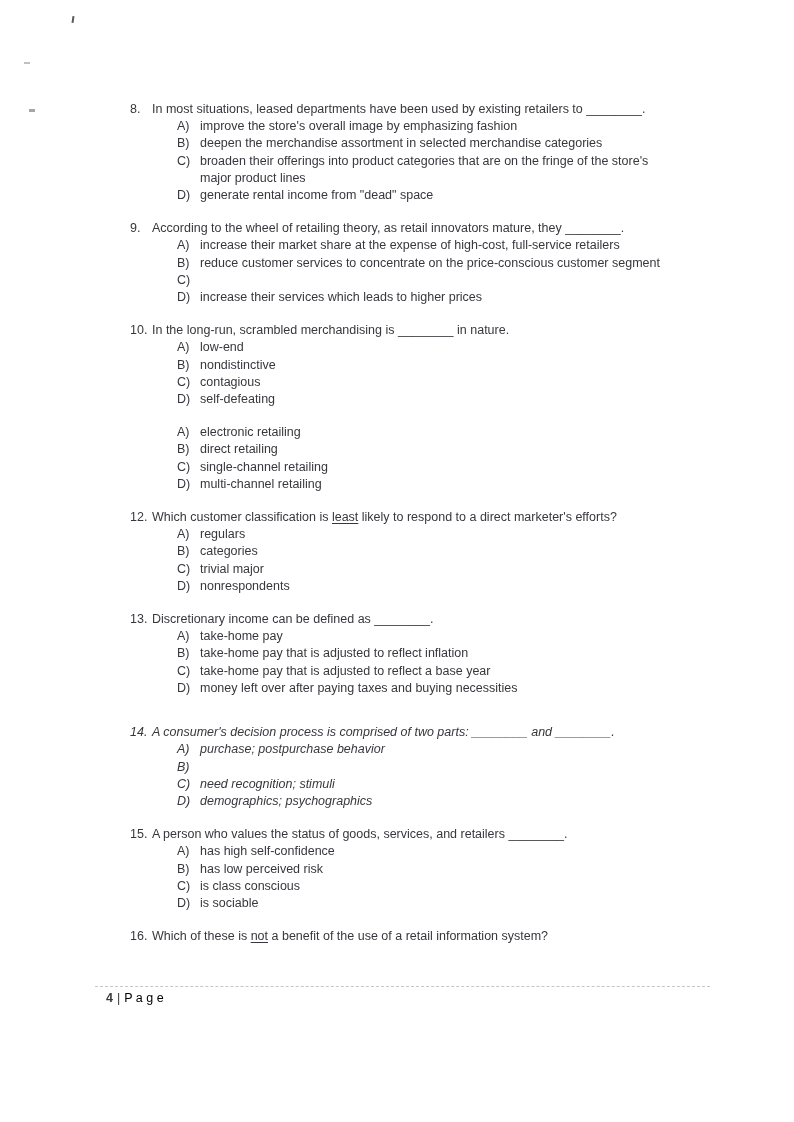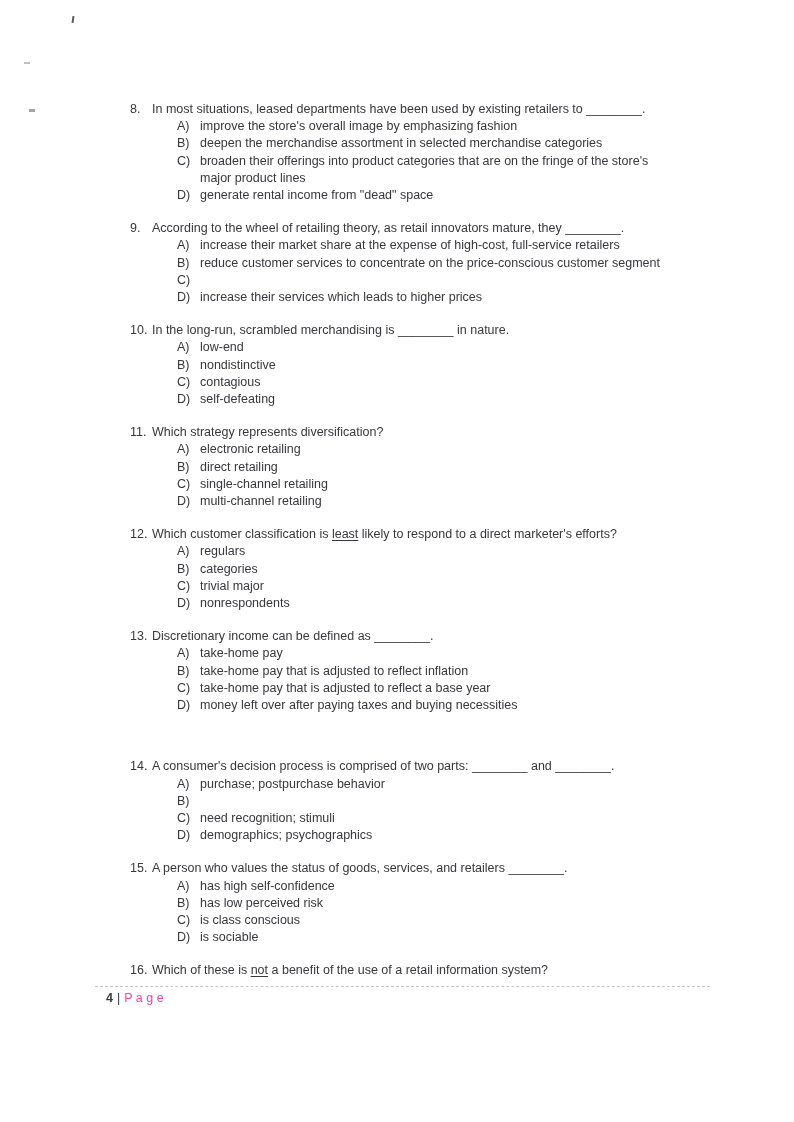--- a/index.html
+++ b/index.html
@@ -20,21 +20,22 @@
     top: 101px;
     left: 130px;
     width: 586px;
     font-size: 12.5px;
     line-height: 17.2px;
   }
   .question-block {
     margin-bottom: 16px;
   }
   .question-block.extra-gap {
-    margin-top: 44px;
+    margin-top: 27px;
+    font-style: italic;
   }
   .q-row {
     display: flex;
   }
   .q-num {
     flex: none;
     width: 22px;
   }
   .q-text {
     flex: 1;
@@ -64,21 +65,21 @@
   }
   .footer-text {
     position: absolute;
     left: 106px;
     top: 991px;
     font-size: 12.5px;
     color: #3a3a40;
   }
   .footer-text .pnum { font-weight: bold; }
   .footer-text .sep { margin: 0 4px; }
-  .footer-text .plabel { color: #ec4899; }
+  .footer-text .plabel { color: #000000; }
   .speck {
     position: absolute;
     background: #9a9a9a;
   }
   .speck.tick {
     left: 72px; top: 16px; width: 2px; height: 7px;
     background: #5a5a5e; transform: rotate(8deg);
   }
   .speck.dash1 {
     left: 24px; top: 62px; width: 6px; height: 2px; background: #c0c0c0;
@@ -155,24 +156,20 @@
       <div class="opt-row">
         <span class="opt-letter">C)</span>
         <span class="opt-text">contagious</span>
       </div>
       <div class="opt-row">
         <span class="opt-letter">D)</span>
         <span class="opt-text">self-defeating</span>
       </div>
     </div>
     <div class="question-block">
-      <div class="q-row">
-        <span class="q-num">11.</span>
-        <span class="q-text"><span>Which strategy represents diversification?</span></span>
-      </div>
       <div class="opt-row">
         <span class="opt-letter">A)</span>
         <span class="opt-text">electronic retailing</span>
       </div>
       <div class="opt-row">
         <span class="opt-letter">B)</span>
         <span class="opt-text">direct retailing</span>
       </div>
       <div class="opt-row">
         <span class="opt-letter">C)</span>

